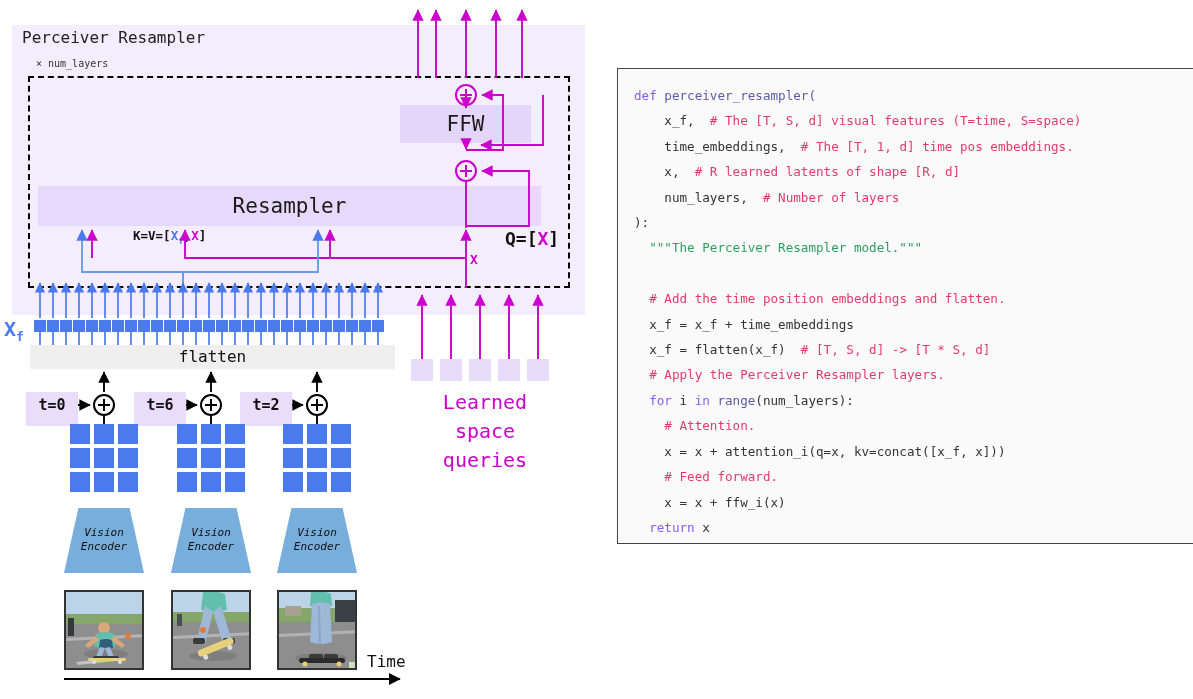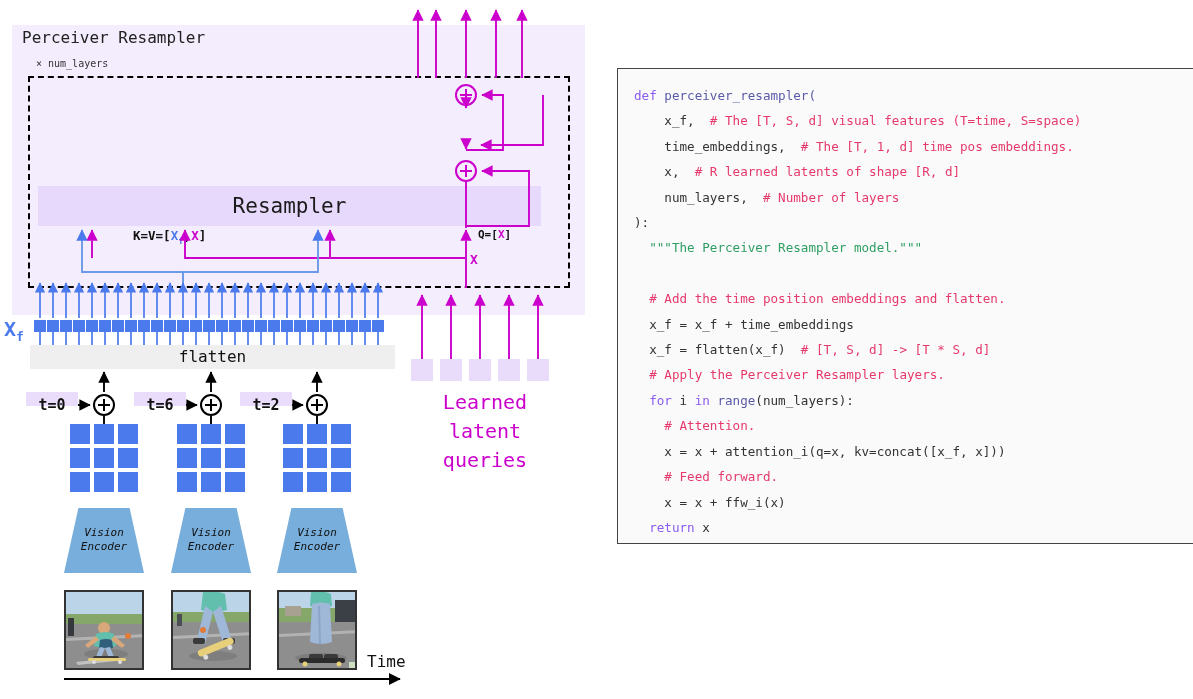--- a/index.html
+++ b/index.html
@@ -16,32 +16,32 @@
   .dashbox{position:absolute;left:28px;top:76px;width:542px;height:212px;
            border:2px dashed #000;box-sizing:border-box;}
 
   .ffw-box{position:absolute;left:400px;top:105px;width:131px;height:38px;background:#e4d6fa;}
   .ffw-box span{display:block;text-align:center;line-height:38px;font-size:21px;color:#1a1a1a;}
 
   .attn-box{position:absolute;left:38px;top:186px;width:503px;height:40px;background:#e6d9fb;}
   .attn-box span{display:block;text-align:center;line-height:40px;font-size:21px;color:#1a1a1a;}
 
   .kv-label{position:absolute;left:133px;top:228px;font-size:12.5px;font-weight:bold;color:#111;white-space:nowrap;}
-  .q-label{position:absolute;left:478px;top:228px;font-size:11px;font-weight:bold;color:#111;white-space:nowrap;}
+  .q-label{position:absolute;left:505px;top:228px;font-size:18px;font-weight:bold;color:#111;white-space:nowrap;}
   .blue-t{color:#4a7aeb;}
   .mag-t{color:#cc00cc;}
   .xlabel-small{position:absolute;left:470px;top:252px;font-size:13px;font-weight:bold;color:#cc00cc;}
 
   .xf-label{position:absolute;left:4px;top:317px;font-size:20px;font-weight:bold;color:#4a7aeb;}
   .xf-label sub{font-size:13px;}
 
   .flatten-bar{position:absolute;left:30px;top:345px;width:365px;height:24px;background:#efefef;}
   .flatten-bar span{display:block;text-align:center;line-height:24px;font-size:16px;color:#111;}
 
-  .tbox{position:absolute;width:52px;height:14px;background:#eadcfb;}
+  .tbox{position:absolute;width:52px;height:34px;background:#eadcfb;}
   .tbox span{display:block;text-align:center;line-height:26px;font-size:15px;color:#111;font-weight:bold;}
 
   .plus-circle{position:absolute;width:22px;height:22px;border:2px solid #000;border-radius:50%;box-sizing:border-box;}
   .plus-circle:before,.plus-circle:after{content:"";position:absolute;background:#000;}
   .plus-circle:before{left:3px;top:8px;width:12px;height:2px;}
   .plus-circle:after{top:3px;left:8px;height:12px;width:2px;}
 
   .plus-circle.mag{border-color:#cc00cc;}
   .plus-circle.mag:before,.plus-circle.mag:after{background:#cc00cc;}
 
@@ -78,20 +78,23 @@
 
 <div id="diagram">
 
   <div class="panel"></div>
 
   <div class="panel-title">Perceiver Resampler</div>
   <div class="numlayers">× num_layers</div>
 
   <div class="dashbox"></div>
 
+  <div class="ffw-box">
+      <span>FFW</span>
+    </div>
   <div class="attn-box">
       <span>Resampler</span>
     </div>
 
   <div class="plus-circle mag" style="left:455px;top:84px;"></div>
   <div class="plus-circle mag" style="left:455px;top:160px;"></div>
 
   <div class="kv-label">
     <span>K=V=[</span><span class="blue-t">X</span><span class="blue-t" style="font-size:9px;vertical-align:sub;">f</span><span>,</span><span class="mag-t">X</span><span>]</span>
   </div>
@@ -243,21 +246,21 @@
   </div>
 
   <div class="latent-sq" style="left:411px;top:359px;"></div>
   <div class="latent-sq" style="left:440px;top:359px;"></div>
   <div class="latent-sq" style="left:469px;top:359px;"></div>
   <div class="latent-sq" style="left:498px;top:359px;"></div>
   <div class="latent-sq" style="left:527px;top:359px;"></div>
 
   <div class="latent-label">
     <div>Learned</div>
-    <div>latent</div>
+    <div>space</div>
     <div>queries</div>
   </div>
 
   <div class="time-label">Time</div>
 
   <svg class="overlay">
     <defs>
       <marker id="amag" markerWidth="7" markerHeight="7" refX="5.6" refY="3" orient="auto">
         <path d="M0,0 L6,3 L0,6 z" fill="#cc00cc"></path>
       </marker>

